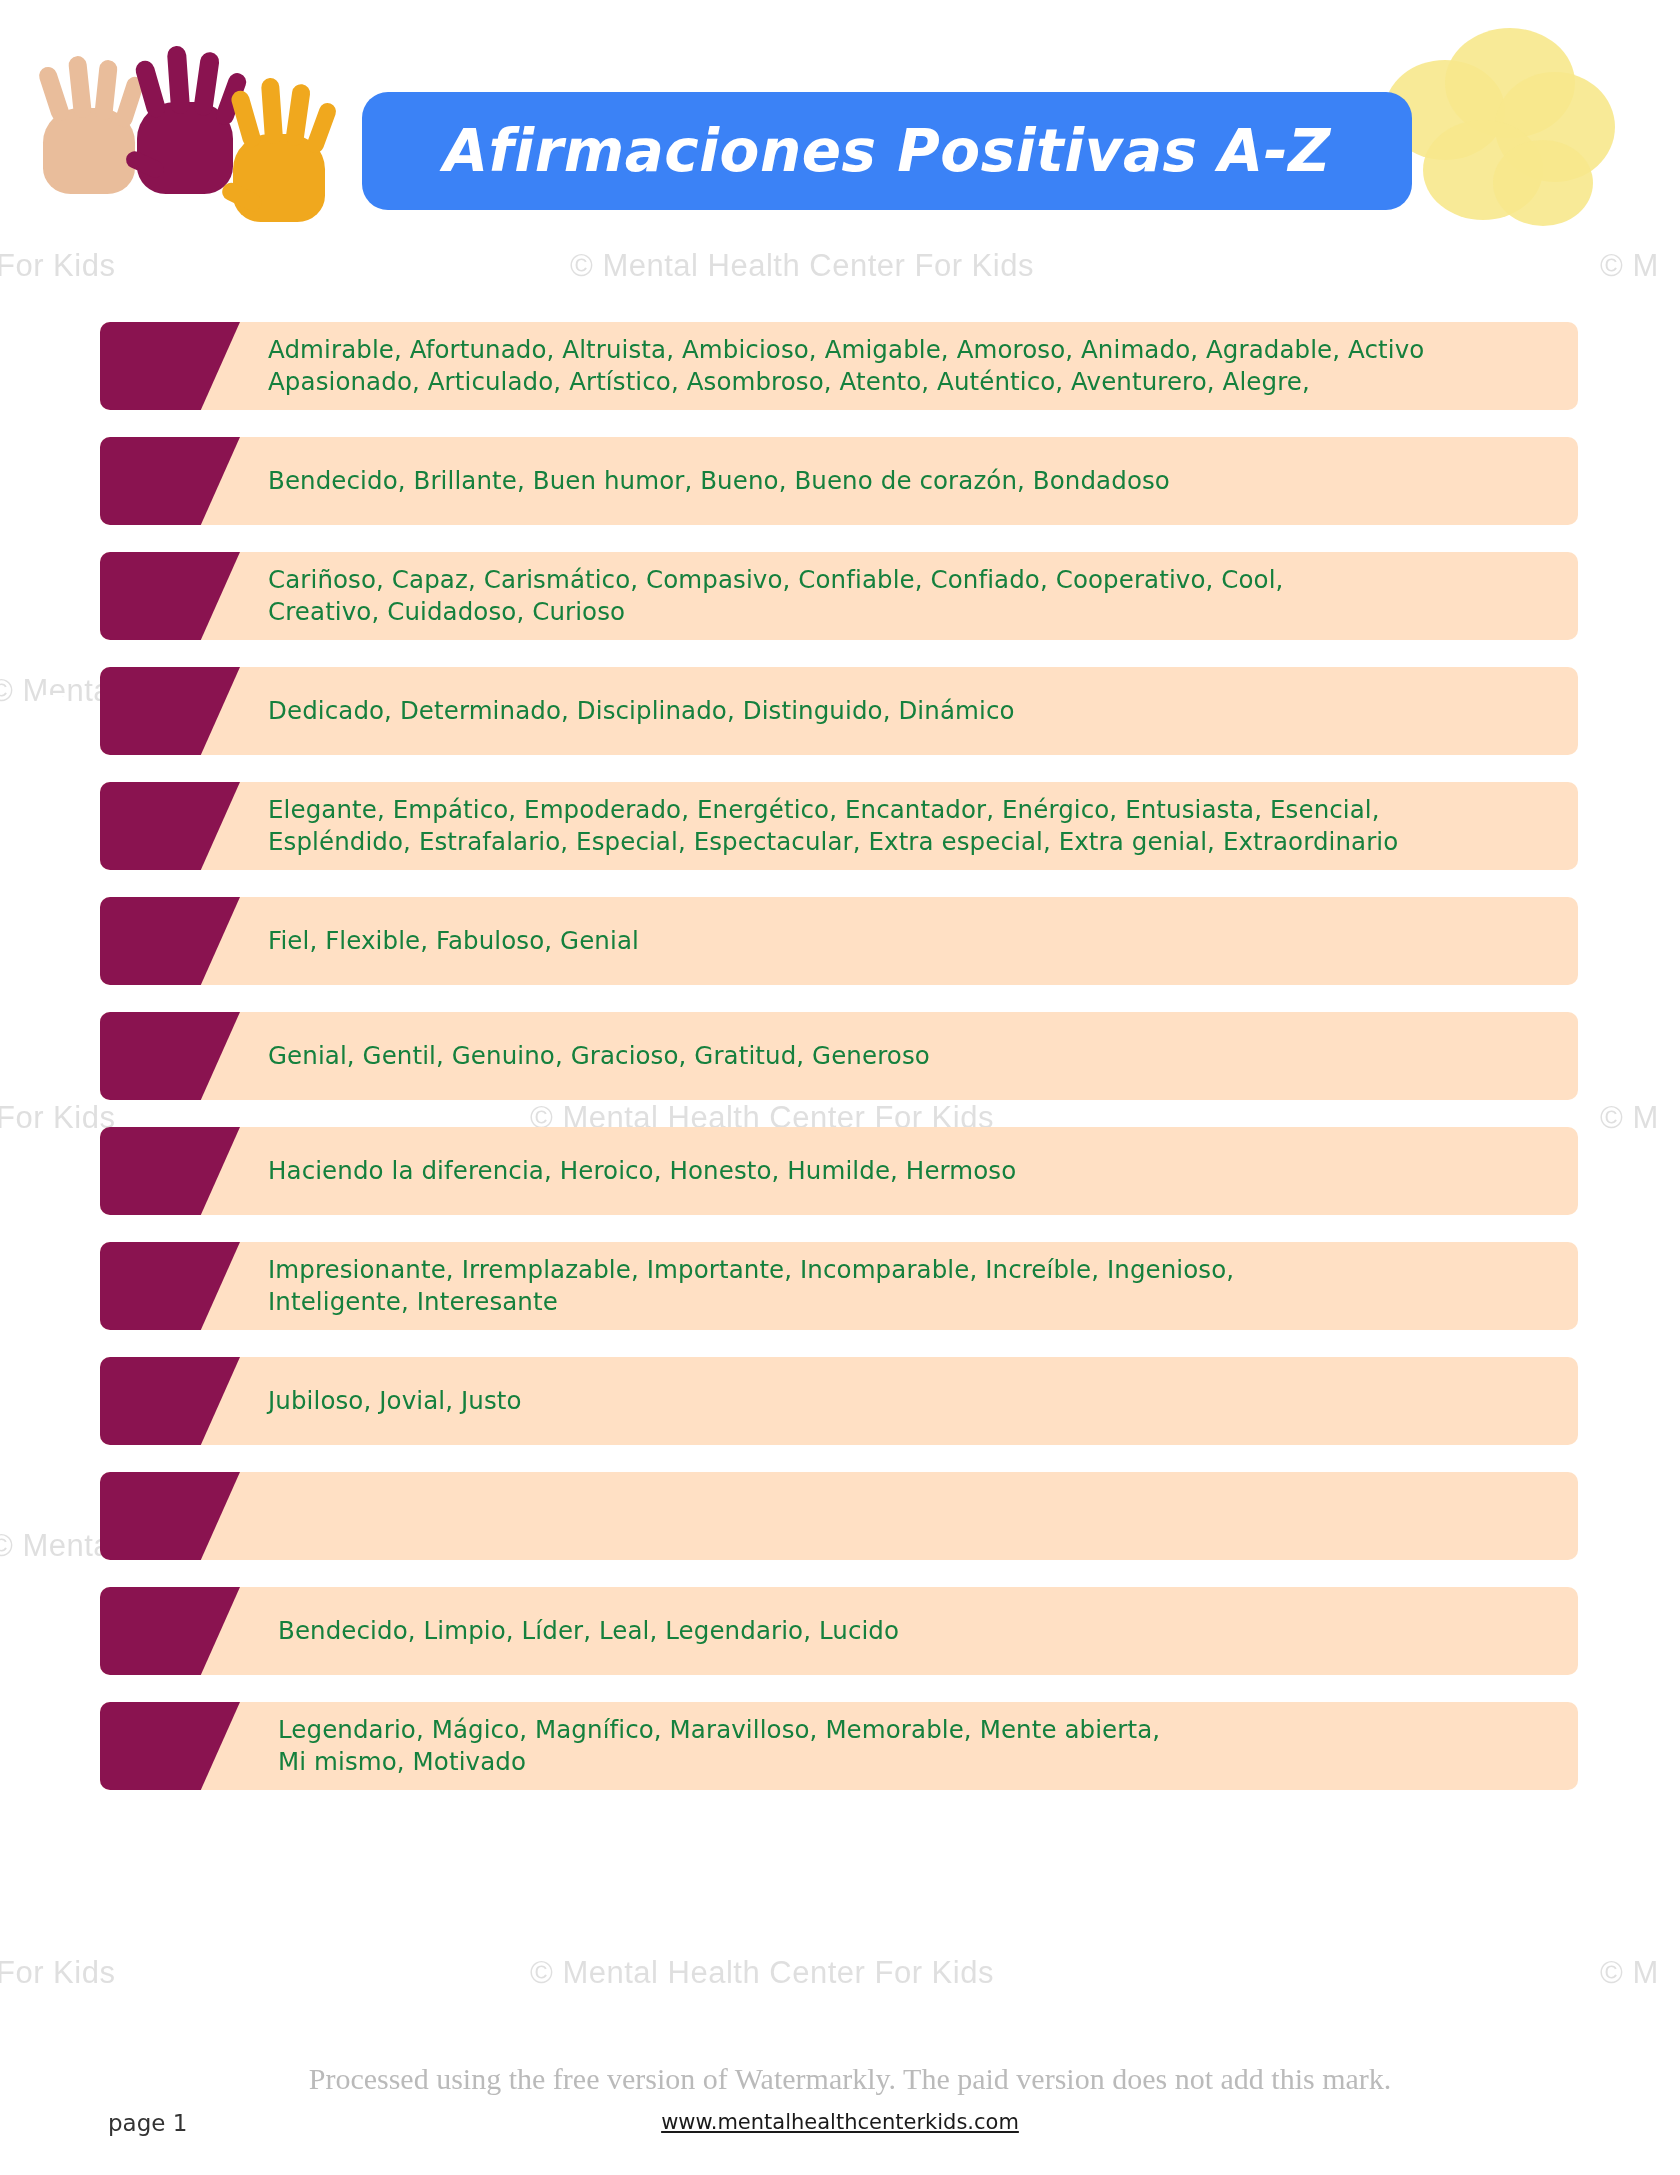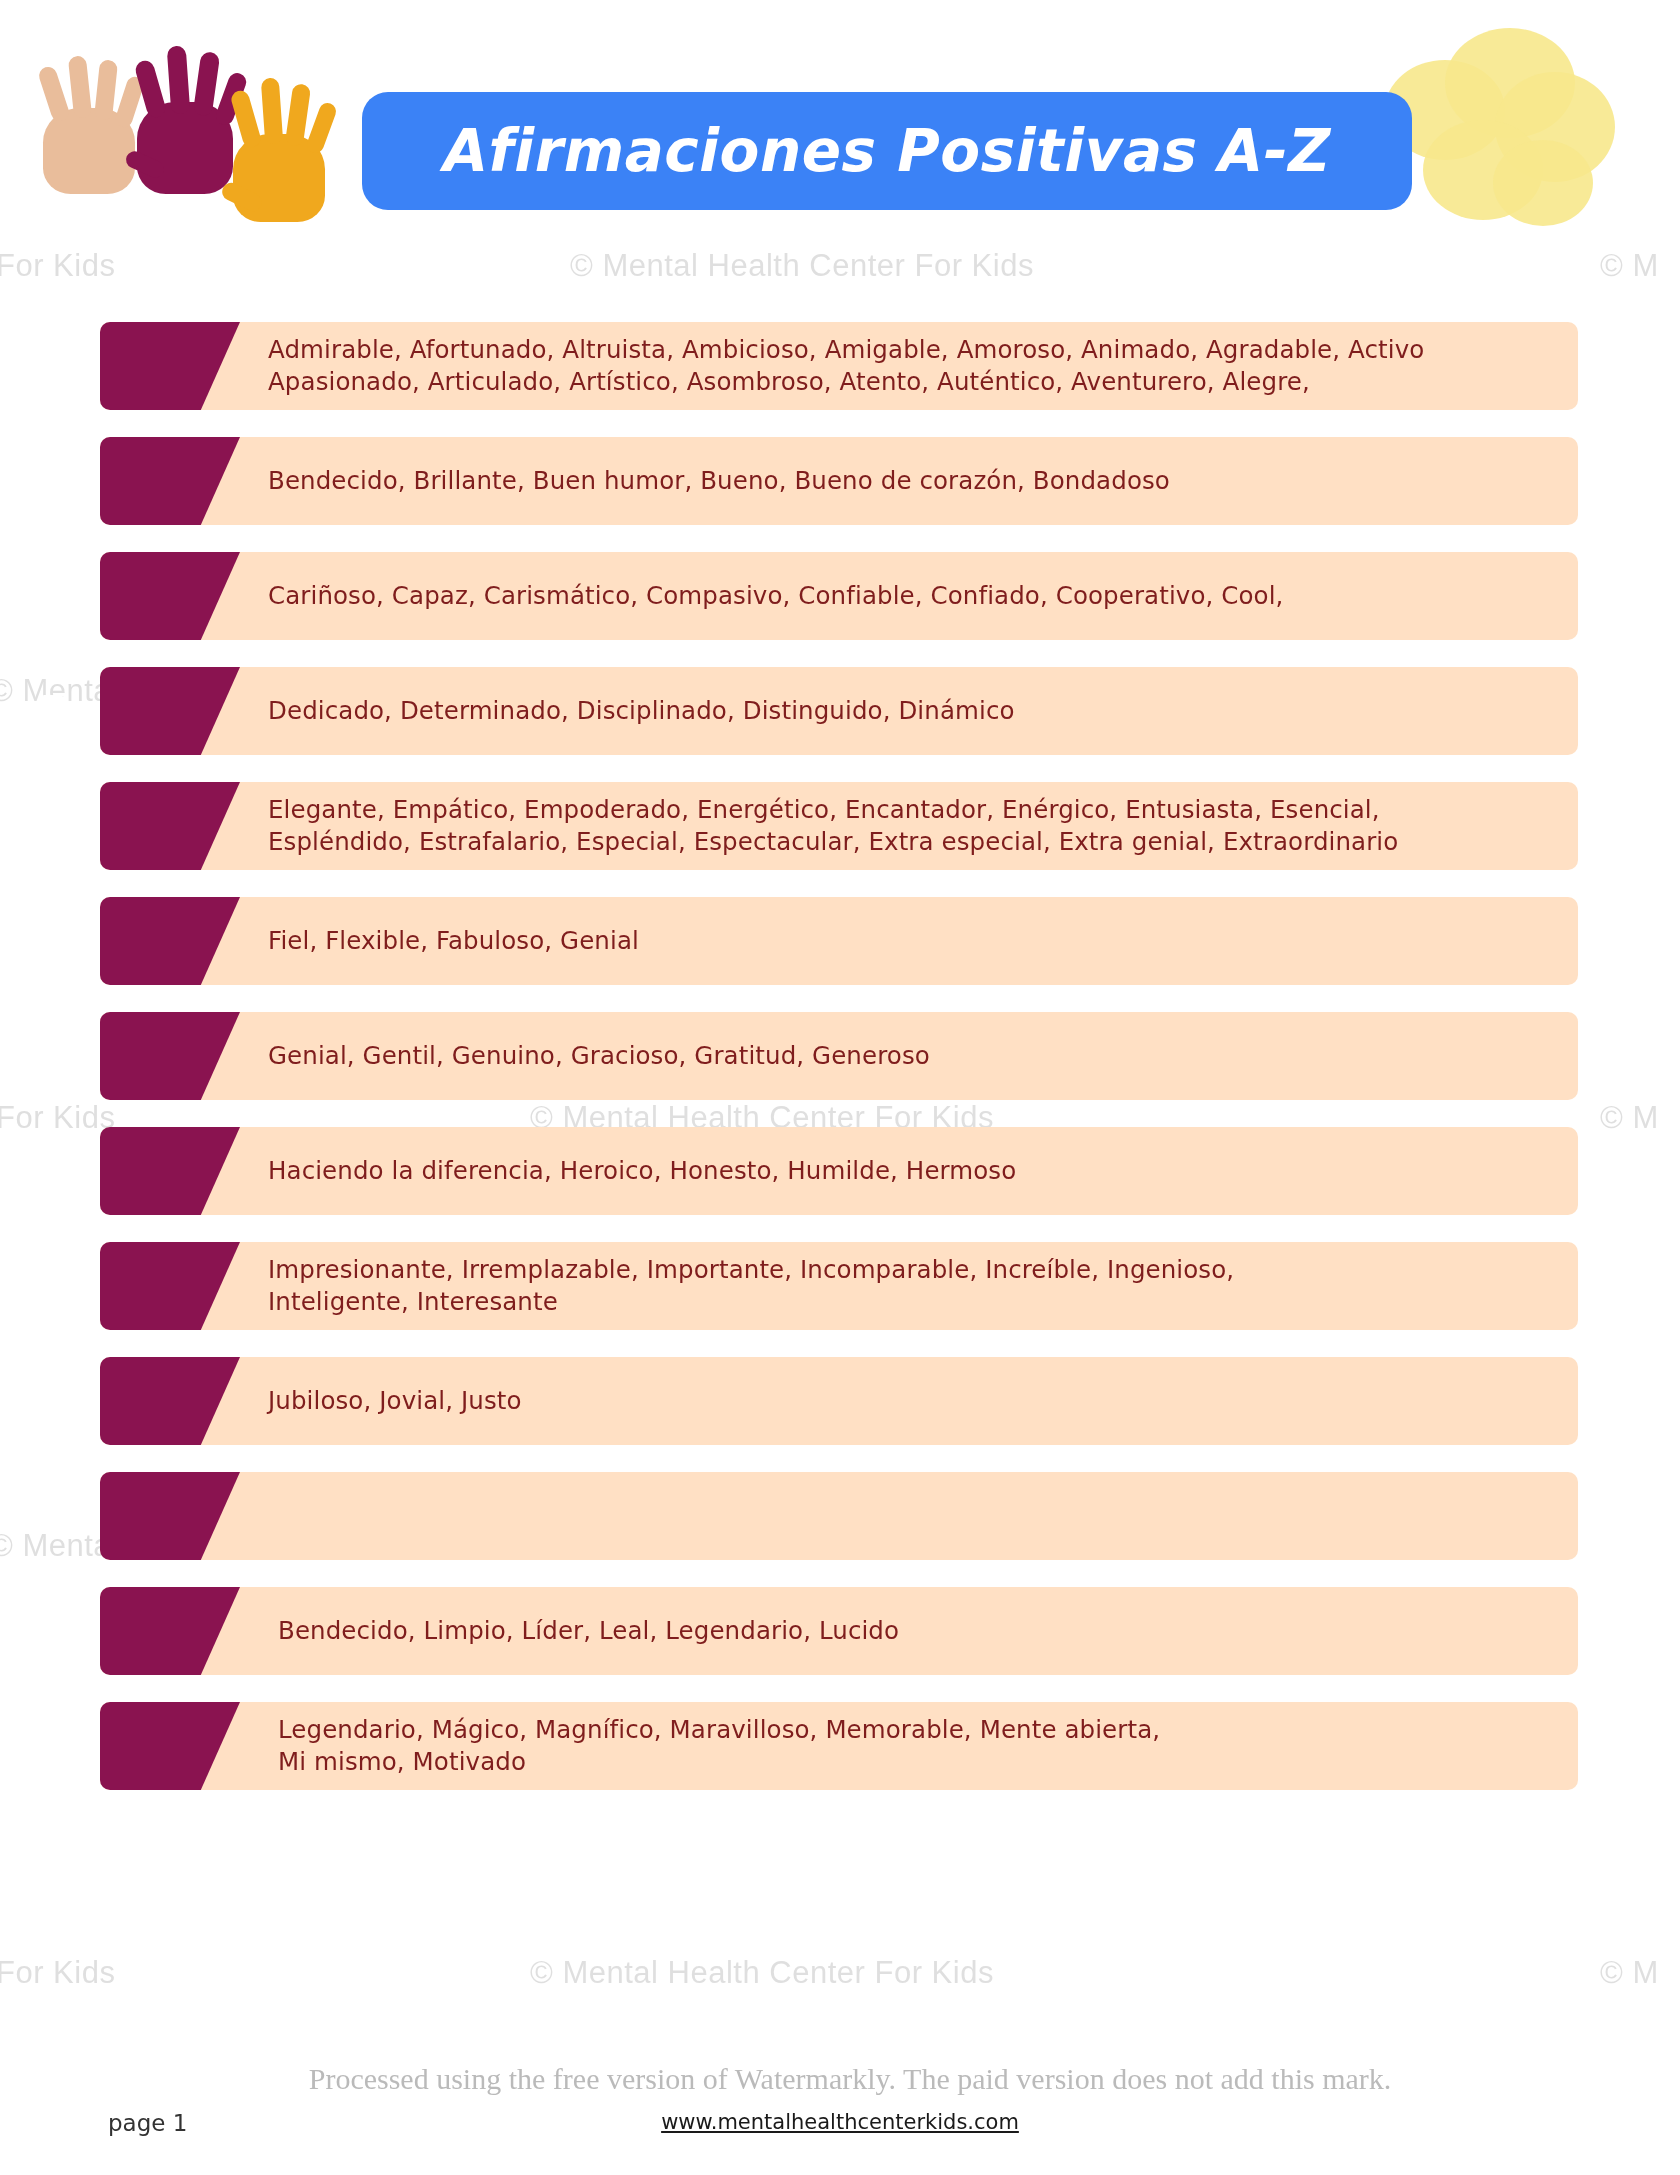--- a/index.html
+++ b/index.html
@@ -137,21 +137,21 @@
     height: 88px;
     display: flex;
     flex-direction: column;
     justify-content: center;
   }
   .row-words p {
     margin: 0;
     font-family: "DejaVu Sans", sans-serif;
     font-size: 24.5px;
     line-height: 1.30;
-    color: #7f1d1d;
+    color: #15803d;
     letter-spacing: 0.1px;
   }
   .row-words.indent p { padding-left: 10px; }
 
   
   .wm {
     position: absolute;
     color: rgba(150,150,150,0.30);
     font-family: "Liberation Sans", sans-serif;
     font-size: 31px;
@@ -282,20 +282,21 @@
     </div>
 
     <div class="row">
       <div class="row-bar"></div>
       <div class="letter-tab"></div>
       <div class="letter-tab-inner">
         <span class="letter-text">C</span>
       </div>
       <div class="row-words">
         <p>Cariñoso, Capaz, Carismático, Compasivo, Confiable, Confiado, Cooperativo, Cool,</p>
+        <p>Creativo, Cuidadoso, Curioso</p>
       </div>
     </div>
 
     <div class="row">
       <div class="row-bar"></div>
       <div class="letter-tab"></div>
       <div class="letter-tab-inner">
         <span class="letter-text">D</span>
       </div>
       <div class="row-words">

